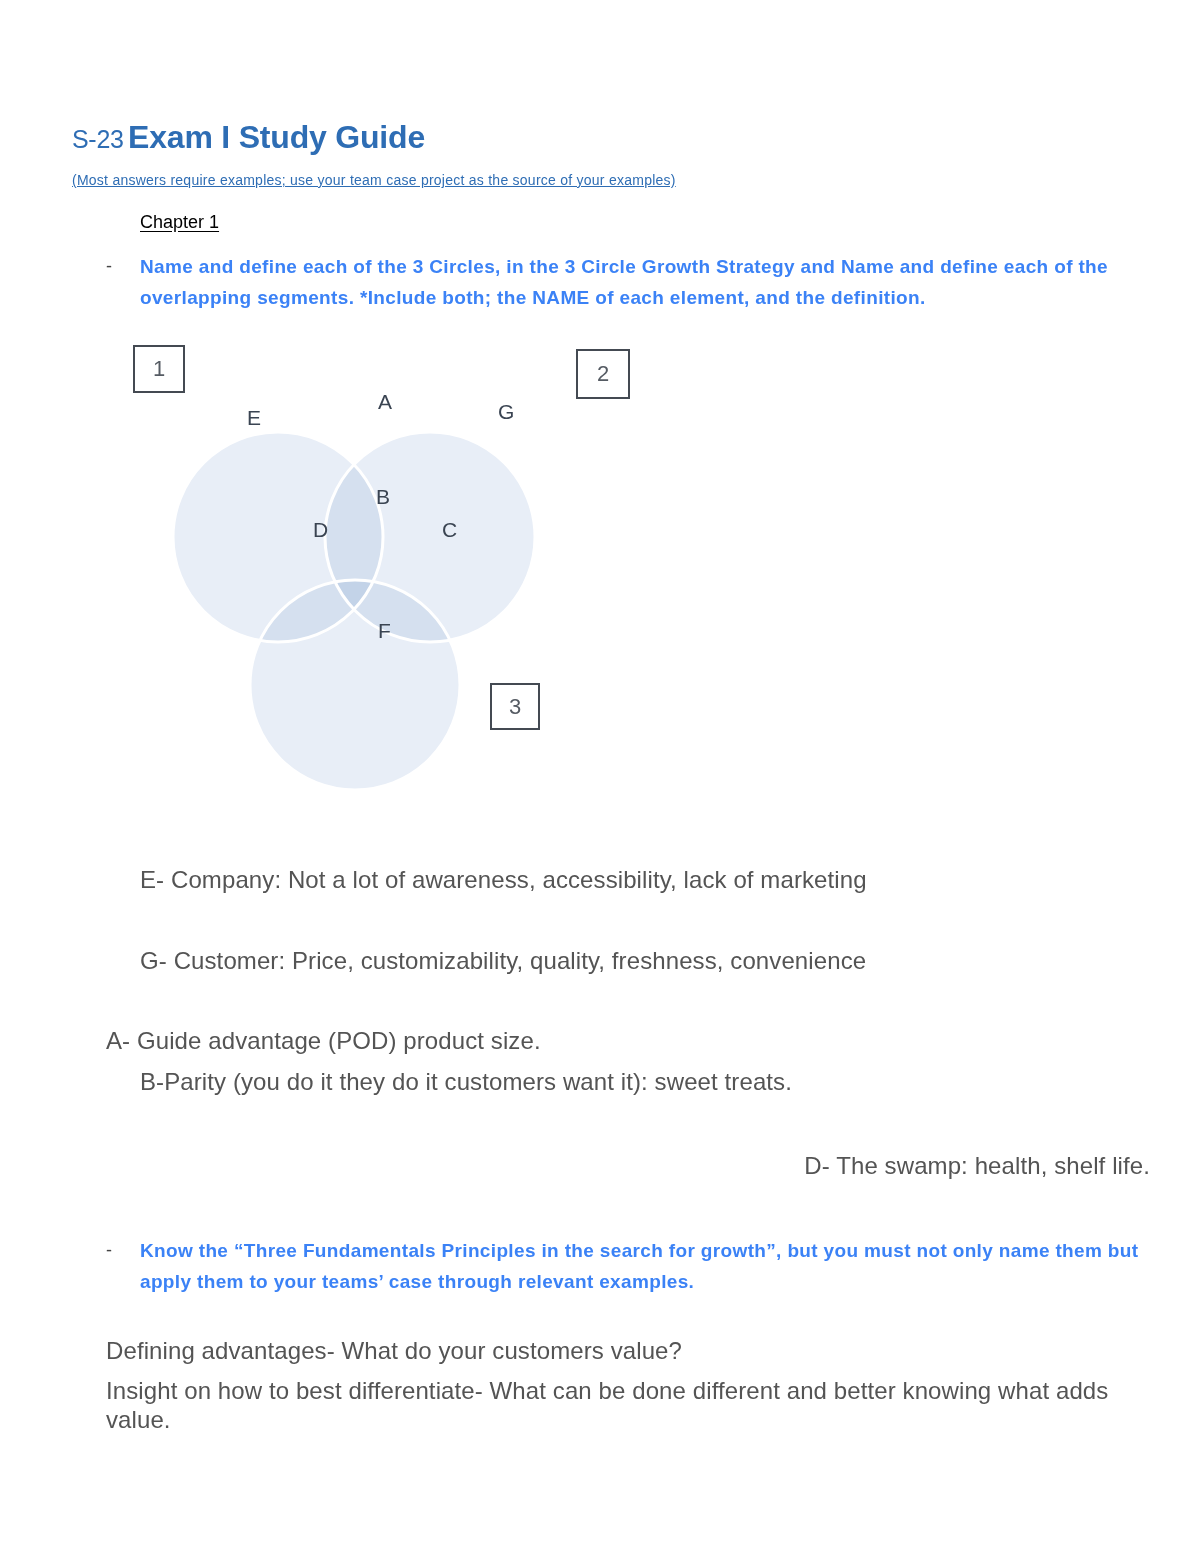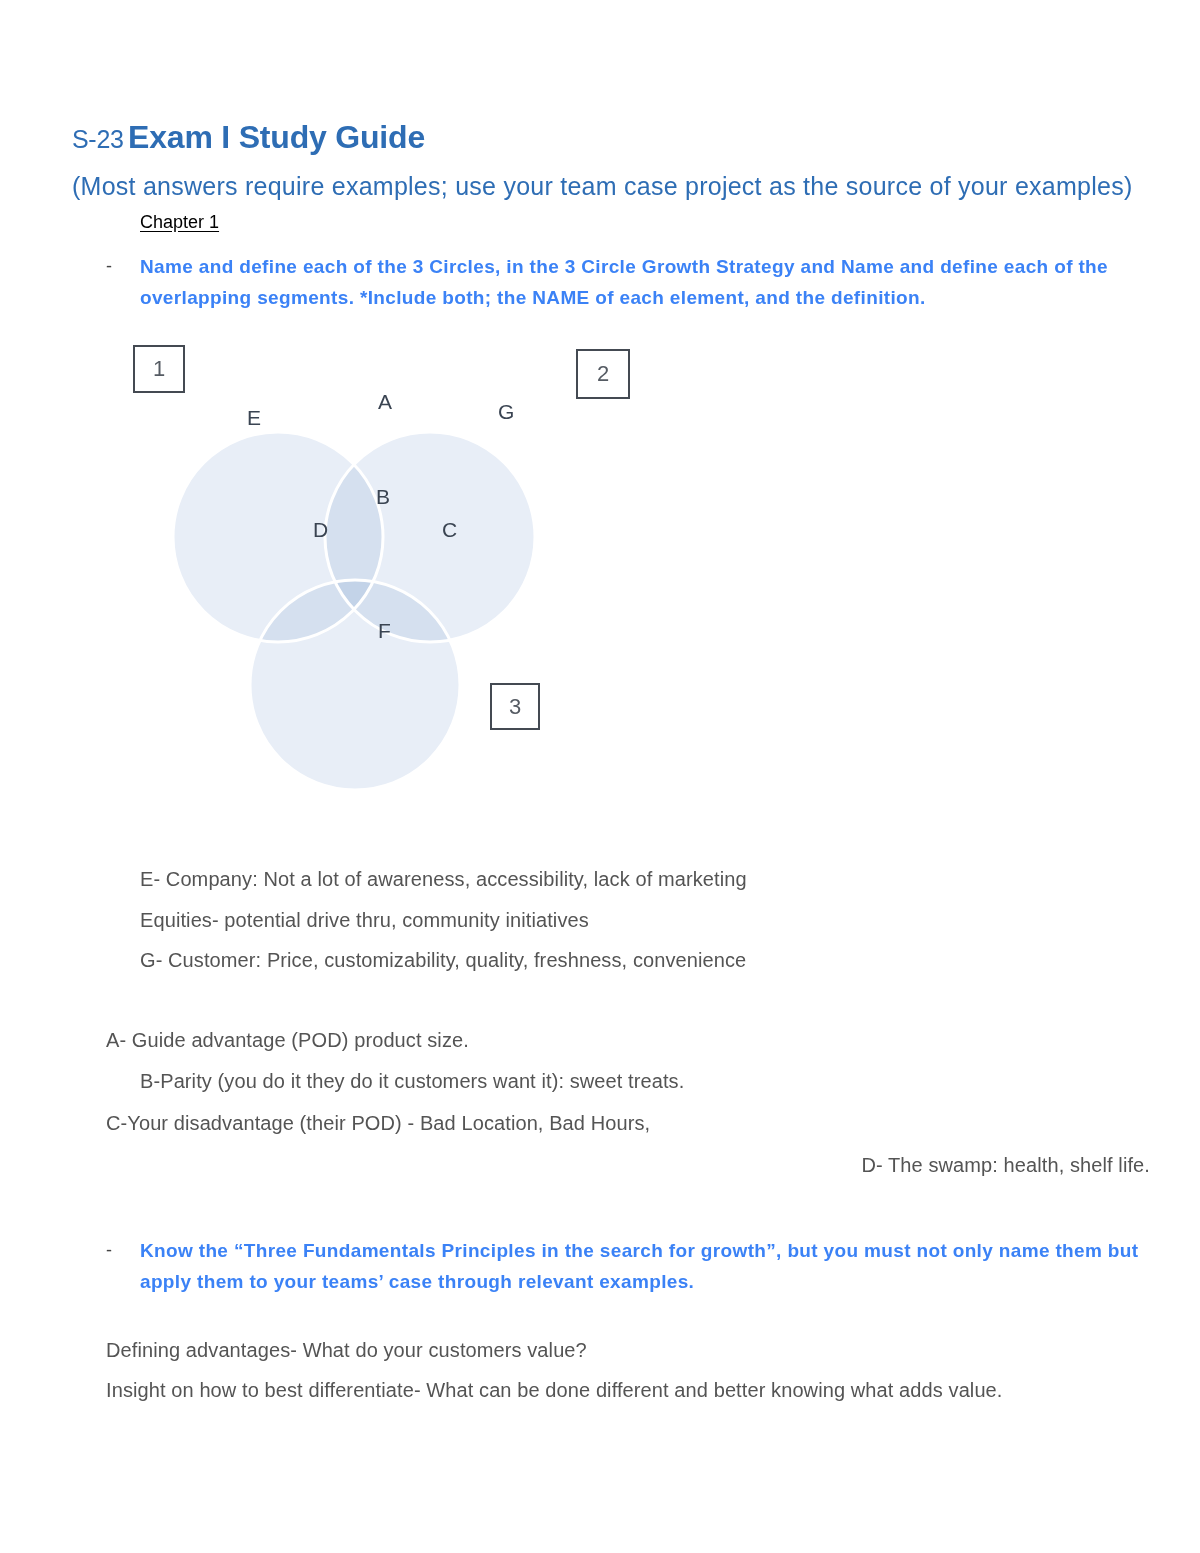--- a/index.html
+++ b/index.html
@@ -41,23 +41,24 @@
   .title-main {
     font-size: 32px;
     font-weight: bold;
     letter-spacing: -0.2px;
   }
   .subtitle {
     position: absolute;
     left: 72px;
     top: 152px;
     color: #2e6db4;
-    font-size: 25px;
+    font-size: 14px;
     letter-spacing: 0.25px;
     white-space: nowrap;
+    text-decoration: underline;
   }
 
   .chapter {
     position: absolute;
     left: 140px;
     top: 192px;
     font-size: 18px;
     color: #000000;
     text-decoration: underline;
     text-underline-offset: 3px;
@@ -83,21 +84,21 @@
     line-height: 31px;
     letter-spacing: 0.35px;
   }
 
   #bullet-1 { left: 106px; top: 231px; width: 1040px; }
   #bullet-2 { left: 106px; top: 1215px; width: 1060px; }
 
   
   .para {
     position: absolute;
-    font-size: 20px;
+    font-size: 24px;
     color: #545454;
     line-height: 29px;
     letter-spacing: 0.1px;
   }
 
   
   .venn-wrap {
     position: absolute;
     left: 125px;
     top: 320px;
@@ -193,25 +194,23 @@
     <span class="venn-label" style="left:188px;  top:178px;">D</span>
     <span class="venn-label" style="left:317px;  top:178px;">C</span>
     <span class="venn-label" style="left:253px;  top:279px;">F</span>
   </div>
 
   <div class="numbox" id="numbox-1">1</div>
   <div class="numbox" id="numbox-2">2</div>
   <div class="numbox" id="numbox-3">3</div>
 
   <div class="para" style="left:140px; top:845px; width:1000px;">E- Company: Not a lot of awareness, accessibility, lack of marketing</div>
-  <div class="para" style="left:140px; top:886px; width:1000px;">Equities- potential drive thru, community initiatives</div>
   <div class="para" style="left:140px; top:926px; width:1000px;">G- Customer: Price, customizability, quality, freshness, convenience</div>
   <div class="para" style="left:106px; top:1006px; width:1010px;">A-  Guide advantage (POD) product size.</div>
   <div class="para" style="left:140px; top:1047px; width:1010px;">B-Parity (you do it they do it customers want it): sweet treats.</div>
-  <div class="para" style="left:106px; top:1089px; width:1010px;">C-Your disadvantage (their POD) - Bad Location, Bad Hours,</div>
   <div class="para" style="left:140px; top:1131px; width:1010px;text-align:right;">D- The swamp: health, shelf life.</div>
 
   <div class="bullet-block" id="bullet-2">
     <span class="bullet-mark">-</span>
     <span class="bullet-text">Know the “Three Fundamentals Principles in the search for growth”, but you must not only name them but apply them to your teams’ case through relevant examples.</span>
   </div>
 
   <div class="para" style="left:106px; top:1316px; width:1040px;">Defining advantages- What do your customers value?</div>
   <div class="para" style="left:106px; top:1356px; width:1045px;">Insight on how to best differentiate- What can be done different and better knowing what adds value.</div>
 

